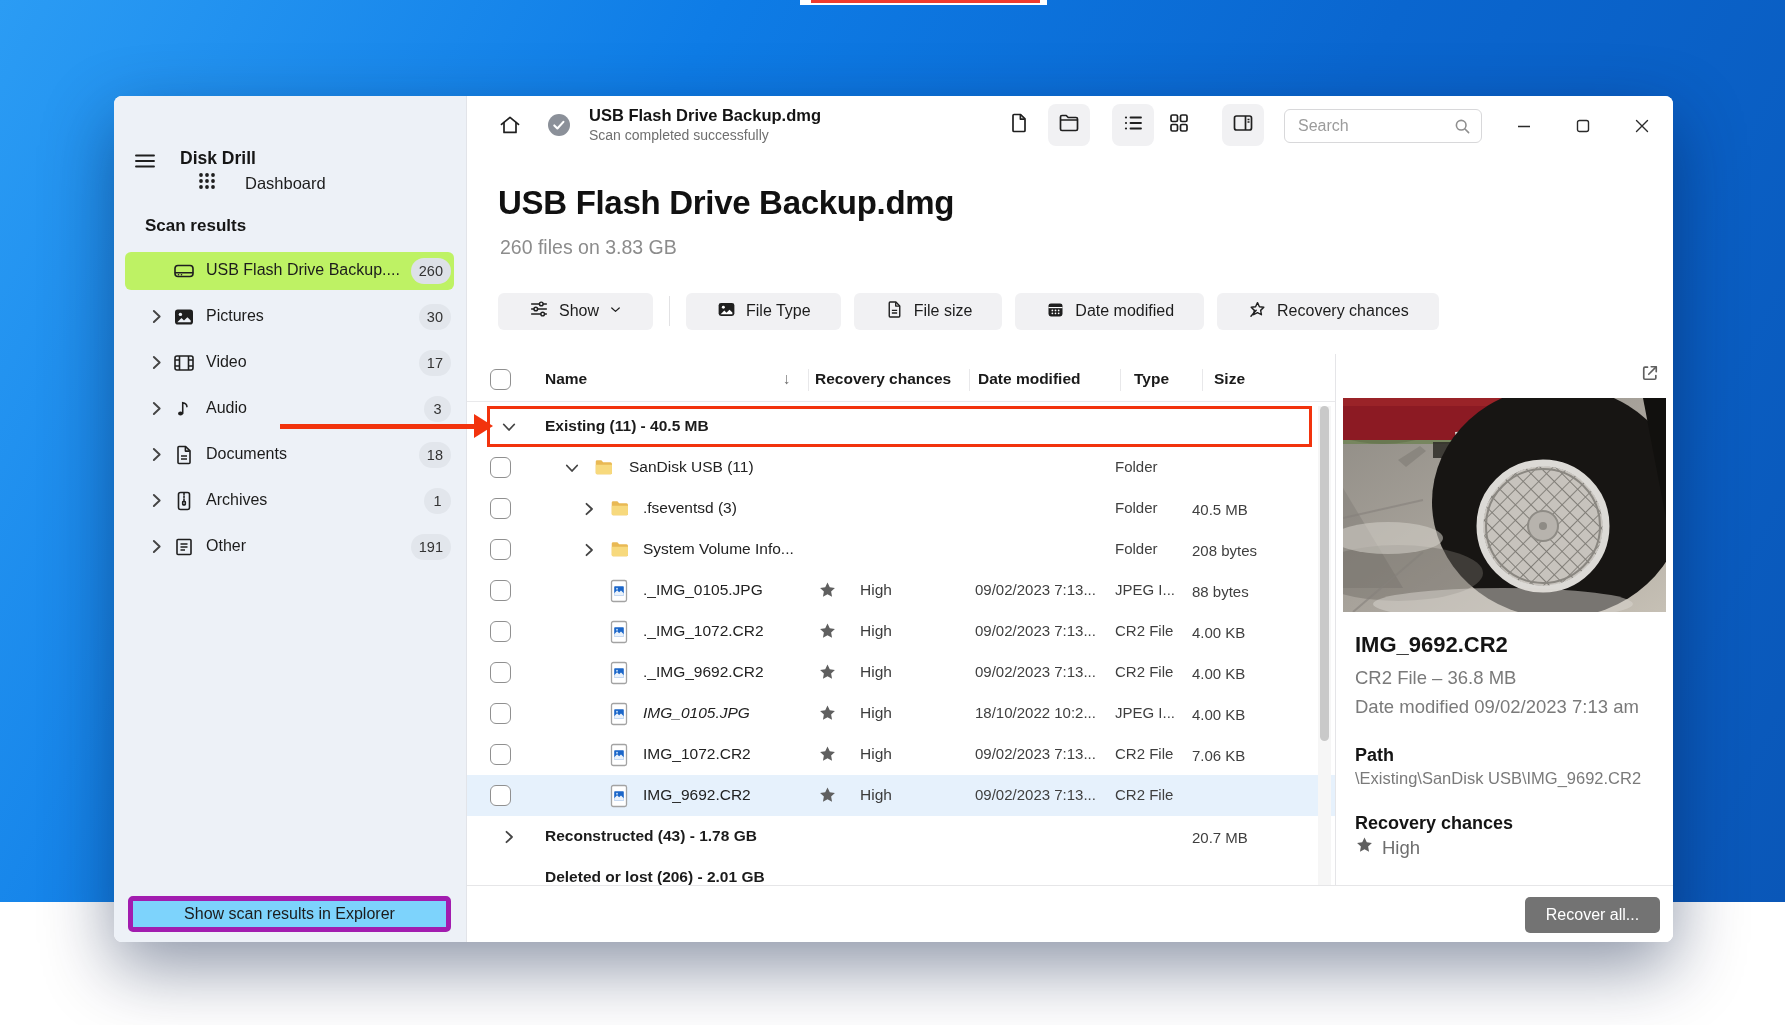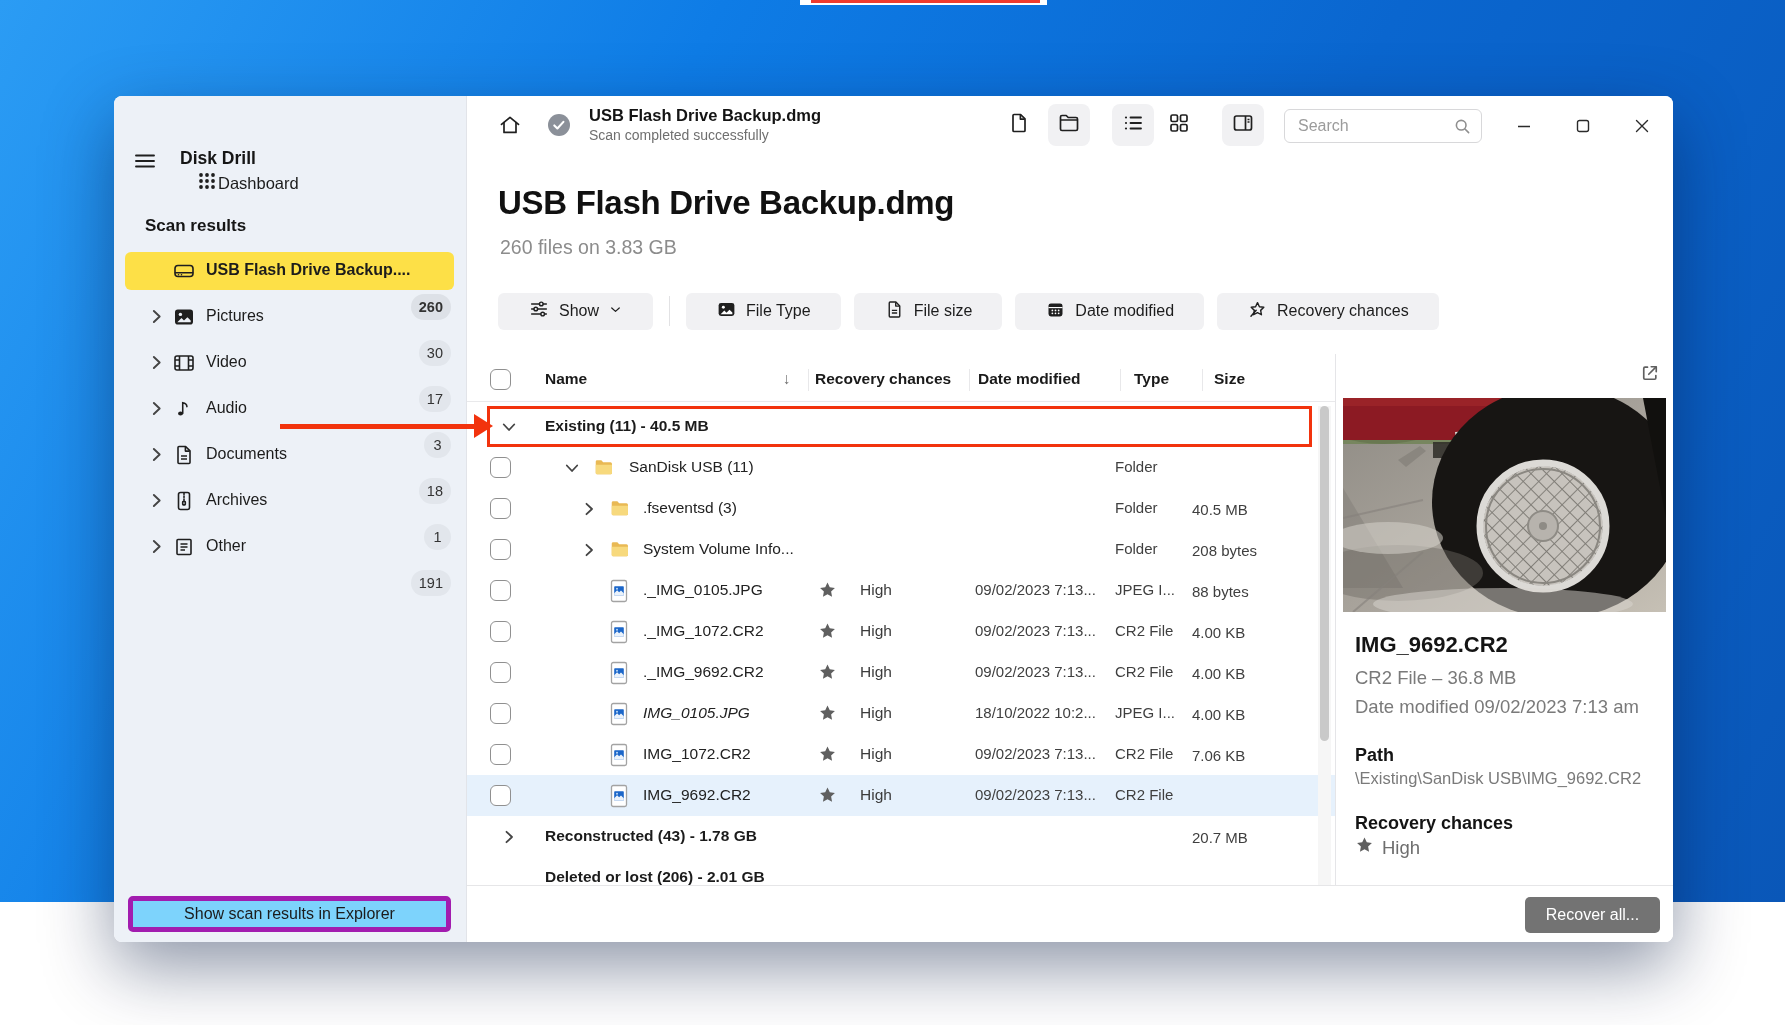--- a/index.html
+++ b/index.html
@@ -9,30 +9,30 @@
   .stray-strip { position:absolute; left:800px; top:0; width:247px; height:5px; background:#fff; }
   .stray-strip .red { position:absolute; left:11px; top:0; width:229px; height:3px; background:#f03b2e; }
 
   .window { position:absolute; left:114px; top:96px; width:1559px; height:846px; background:#fff;
     border-radius:8px; box-shadow:0 25px 70px rgba(0,20,60,.45); overflow:hidden; }
 
   
   .sidebar { position:absolute; left:0; top:0; bottom:0; width:353px; background:#edf1f7; border-right:1px solid #e2e4e9; }
   .brand { position:absolute; left:18px; top:20px; display:flex; align-items:flex-start; gap:22px;margin-top:32px; }
   .brand-title { font-size:17.5px; font-weight:700; color:#161616; }
-  .dash-item { position:absolute; left:82px; top:74px; display:flex; align-items:center; gap:0; font-size:16.5px; color:#1c1c1c; cursor:default; }
+  .dash-item { position:absolute; left:82px; top:74px; display:flex; align-items:center; gap:27px; font-size:16.5px; color:#1c1c1c; cursor:default; }
   .side-section { position:absolute; left:31px; top:120px; font-size:17px; font-weight:700; color:#161616; }
   .nav { position:absolute; left:0; right:0; top:156px; }
   .nav-item { position:relative; height:38px; margin:0 12px 8px 11px; border-radius:6px; }
-  .nav-item.sel { background:#fde047;font-weight:bold; }
+  .nav-item.sel { background:#bef264; }
   .nav-item .chev { position:absolute; left:22px; top:9px; }
   .nav-item .nicon { position:absolute; left:47px; top:7px; }
   .nav-item .nlabel { position:absolute; left:81px; top:9px; font-size:16px; color:#1c1c1c; white-space:nowrap; }
   .nav-item .badge { position:absolute; right:3px; top:6px; min-width:27px; height:26px; border-radius:13px;
-    background:#e2e6ec; color:#333; font-size:14.5px; display:flex; align-items:center; justify-content:center; padding:0 8px;margin-top:36px; }
+    background:#e2e6ec; color:#333; font-size:14.5px; display:flex; align-items:center; justify-content:center; padding:0 8px; }
   .nav-item.sel .badge { background:#dde1e7; }
   .side-bottom-btn { position:absolute; left:14px; right:15px; bottom:10px; height:36px; background:#7dd3fc;
     border:5px solid #a21caf; border-radius:5px; font-size:16px; color:#1b1b1b; display:flex; align-items:center; justify-content:center; cursor:pointer; }
 
   
   .main { position:absolute; left:353px; top:0; right:0; bottom:0; background:#fff; }
   .hdr-home { position:absolute; left:31px; top:17px; }
   .hdr-check { position:absolute; left:80px; top:17px; }
   .hdr-titleblock { position:absolute; left:122px; top:9px; }
   .hdr-doc-title { font-size:16.5px; font-weight:700; color:#141414; line-height:21px; }

